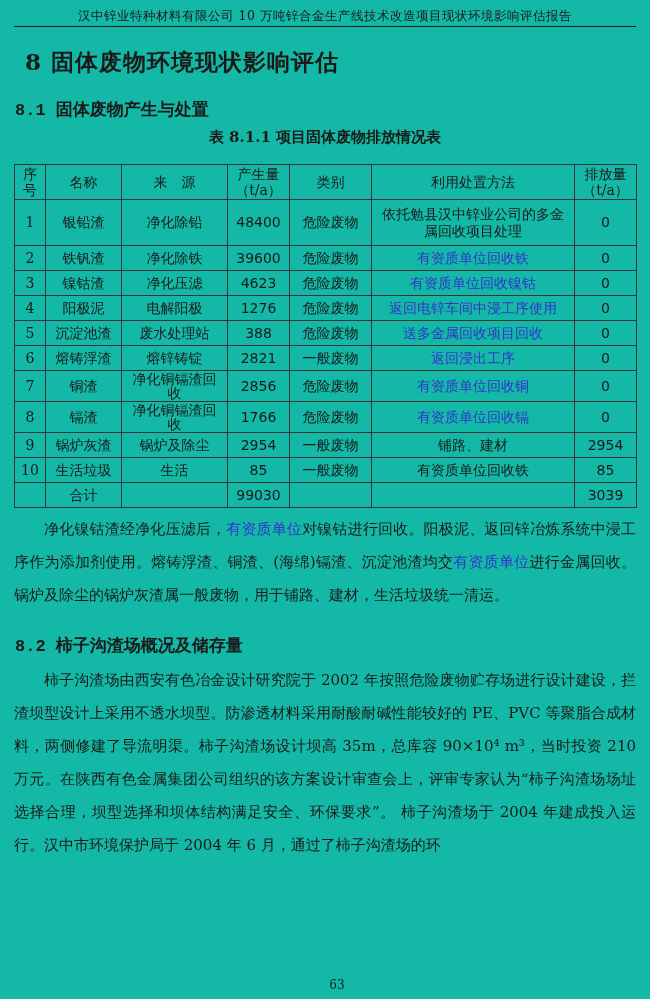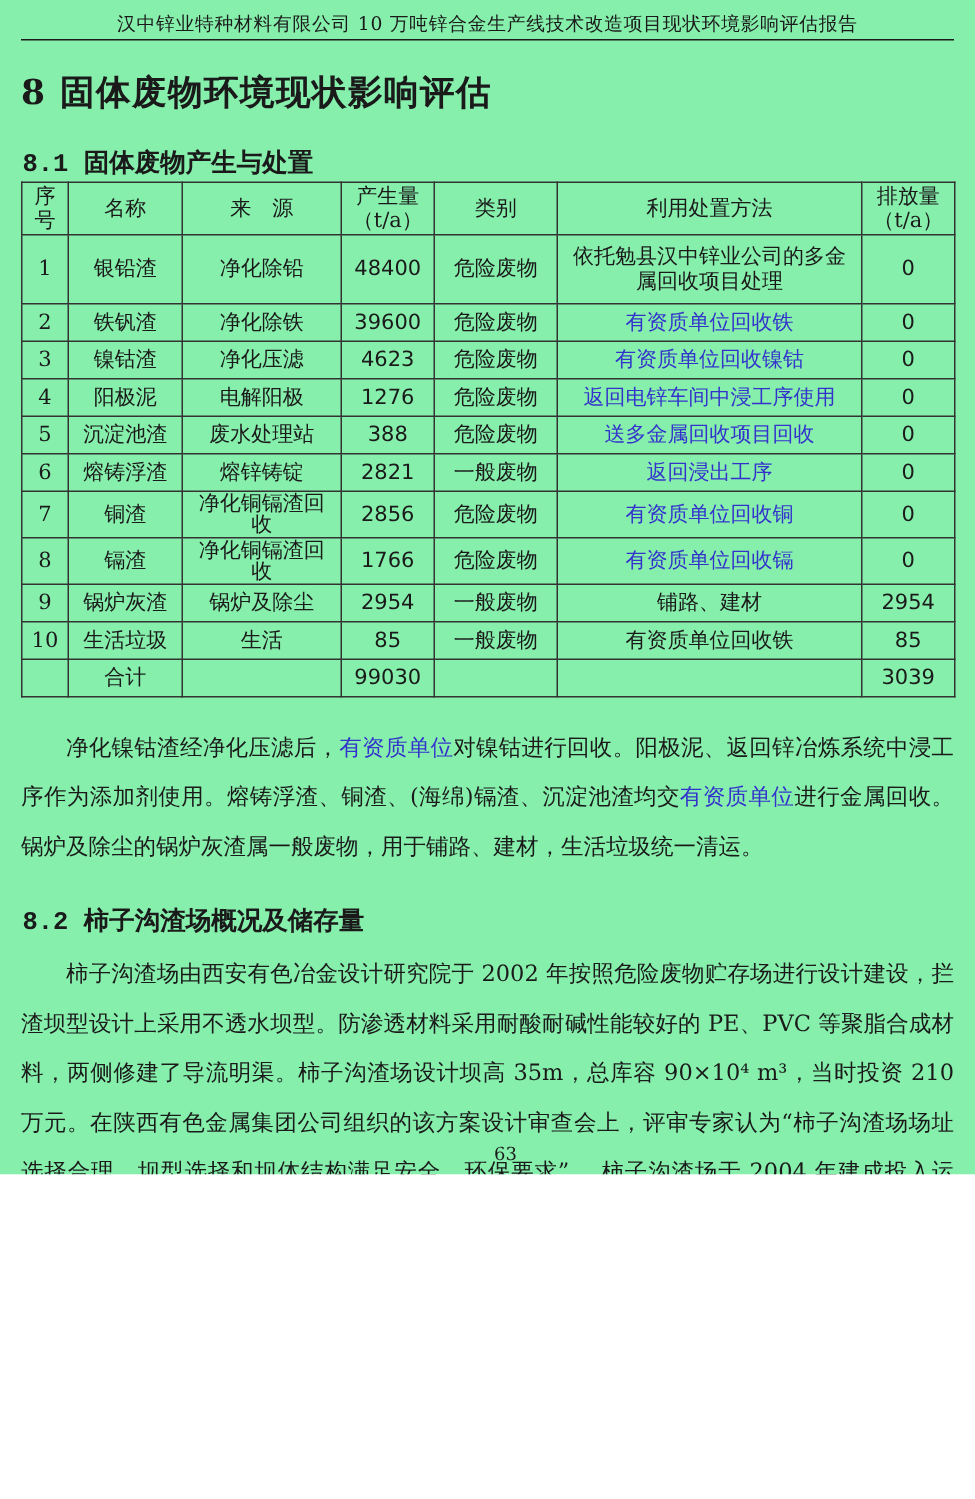--- a/index.html
+++ b/index.html
@@ -1,20 +1,20 @@
 <!DOCTYPE html>
 <html><head>
 <meta charset="utf-8">
 <style>
   * { margin: 0; padding: 0; box-sizing: border-box; }
   html, body { background: #ffffff; }
   .page {
-    width: 650px; height: 783px;
+    width: 650px; height: 999px;
     position: relative;
-    background: #86efac;
+    background: #14b8a6;
     font-family: "DejaVu Serif", "Liberation Serif", serif;
     color: #1a1a1a;
     padding: 7px 14px 0 14px;
     overflow: hidden;
   }
   .running-header {
     text-align: center;
     font-size: 12.5px;
     line-height: 15px;
     letter-spacing: 0.5px;
@@ -22,21 +22,21 @@
   }
   .header-rule {
     border-top: 1.5px solid #1a1a1a;
     height: 0;
     margin-bottom: 2px;
   }
   h1.chapter {
     font-size: 23px;
     font-weight: bold;
     letter-spacing: 1px;
-    margin: 21px 0 0 0;
+    margin: 21px 0 0 11px;
     line-height: 28px;
   }
   h2.sec {
     font-size: 17px;
     font-weight: bold;
     margin: 24px 0 0 1px;
     line-height: 21px;
     font-family: Liberation Mono, monospace;
   }
   h3.subsec {
@@ -45,34 +45,34 @@
     margin: 22px 0 0 1px;
     line-height: 19px;
   }
   p.body {
     font-size: 15px;
     line-height: 33px;
     text-align: justify;
     text-indent: 2em;
     margin-top: 7px;
   }
-  p.body.after-table { margin-top: 17px; }
+  p.body.after-table { margin-top: 5px; }
   .blue-inline { color: #3333cc; }
   .table-caption {
     text-align: center;
     font-size: 15px;
     font-weight: 600;
     margin-top: 6px;
     line-height: 20px;
   }
   table.waste {
     border-collapse: collapse;
     table-layout: fixed;
     width: 622px;
-    margin-top: 0;
+    margin-top: 17px;
   }
   table.waste th, table.waste td {
     border: 1px solid #333333;
     font-size: 14px;
     font-weight: normal;
     text-align: center;
     vertical-align: middle;
     padding: 1px 5px;
     line-height: 17px;
     overflow: hidden;
@@ -104,20 +104,21 @@
 <div class="page">
 
   <div class="running-header">汉中锌业特种材料有限公司 10 万吨锌合金生产线技术改造项目现状环境影响评估报告</div>
   <div class="header-rule"></div>
 
   <h1 class="chapter">8 固体废物环境现状影响评估</h1>
 
   <h2 class="sec">8.1 固体废物产生与处置</h2>
 
 
+  <div class="table-caption">表 8.1.1 项目固体废物排放情况表</div>
 
   <table class="waste">
     <colgroup>
       <col style="width:31px">
         <col style="width:76px">
         <col style="width:106px">
         <col style="width:62px">
         <col style="width:82px">
         <col style="width:203px">
         <col style="width:62px">

